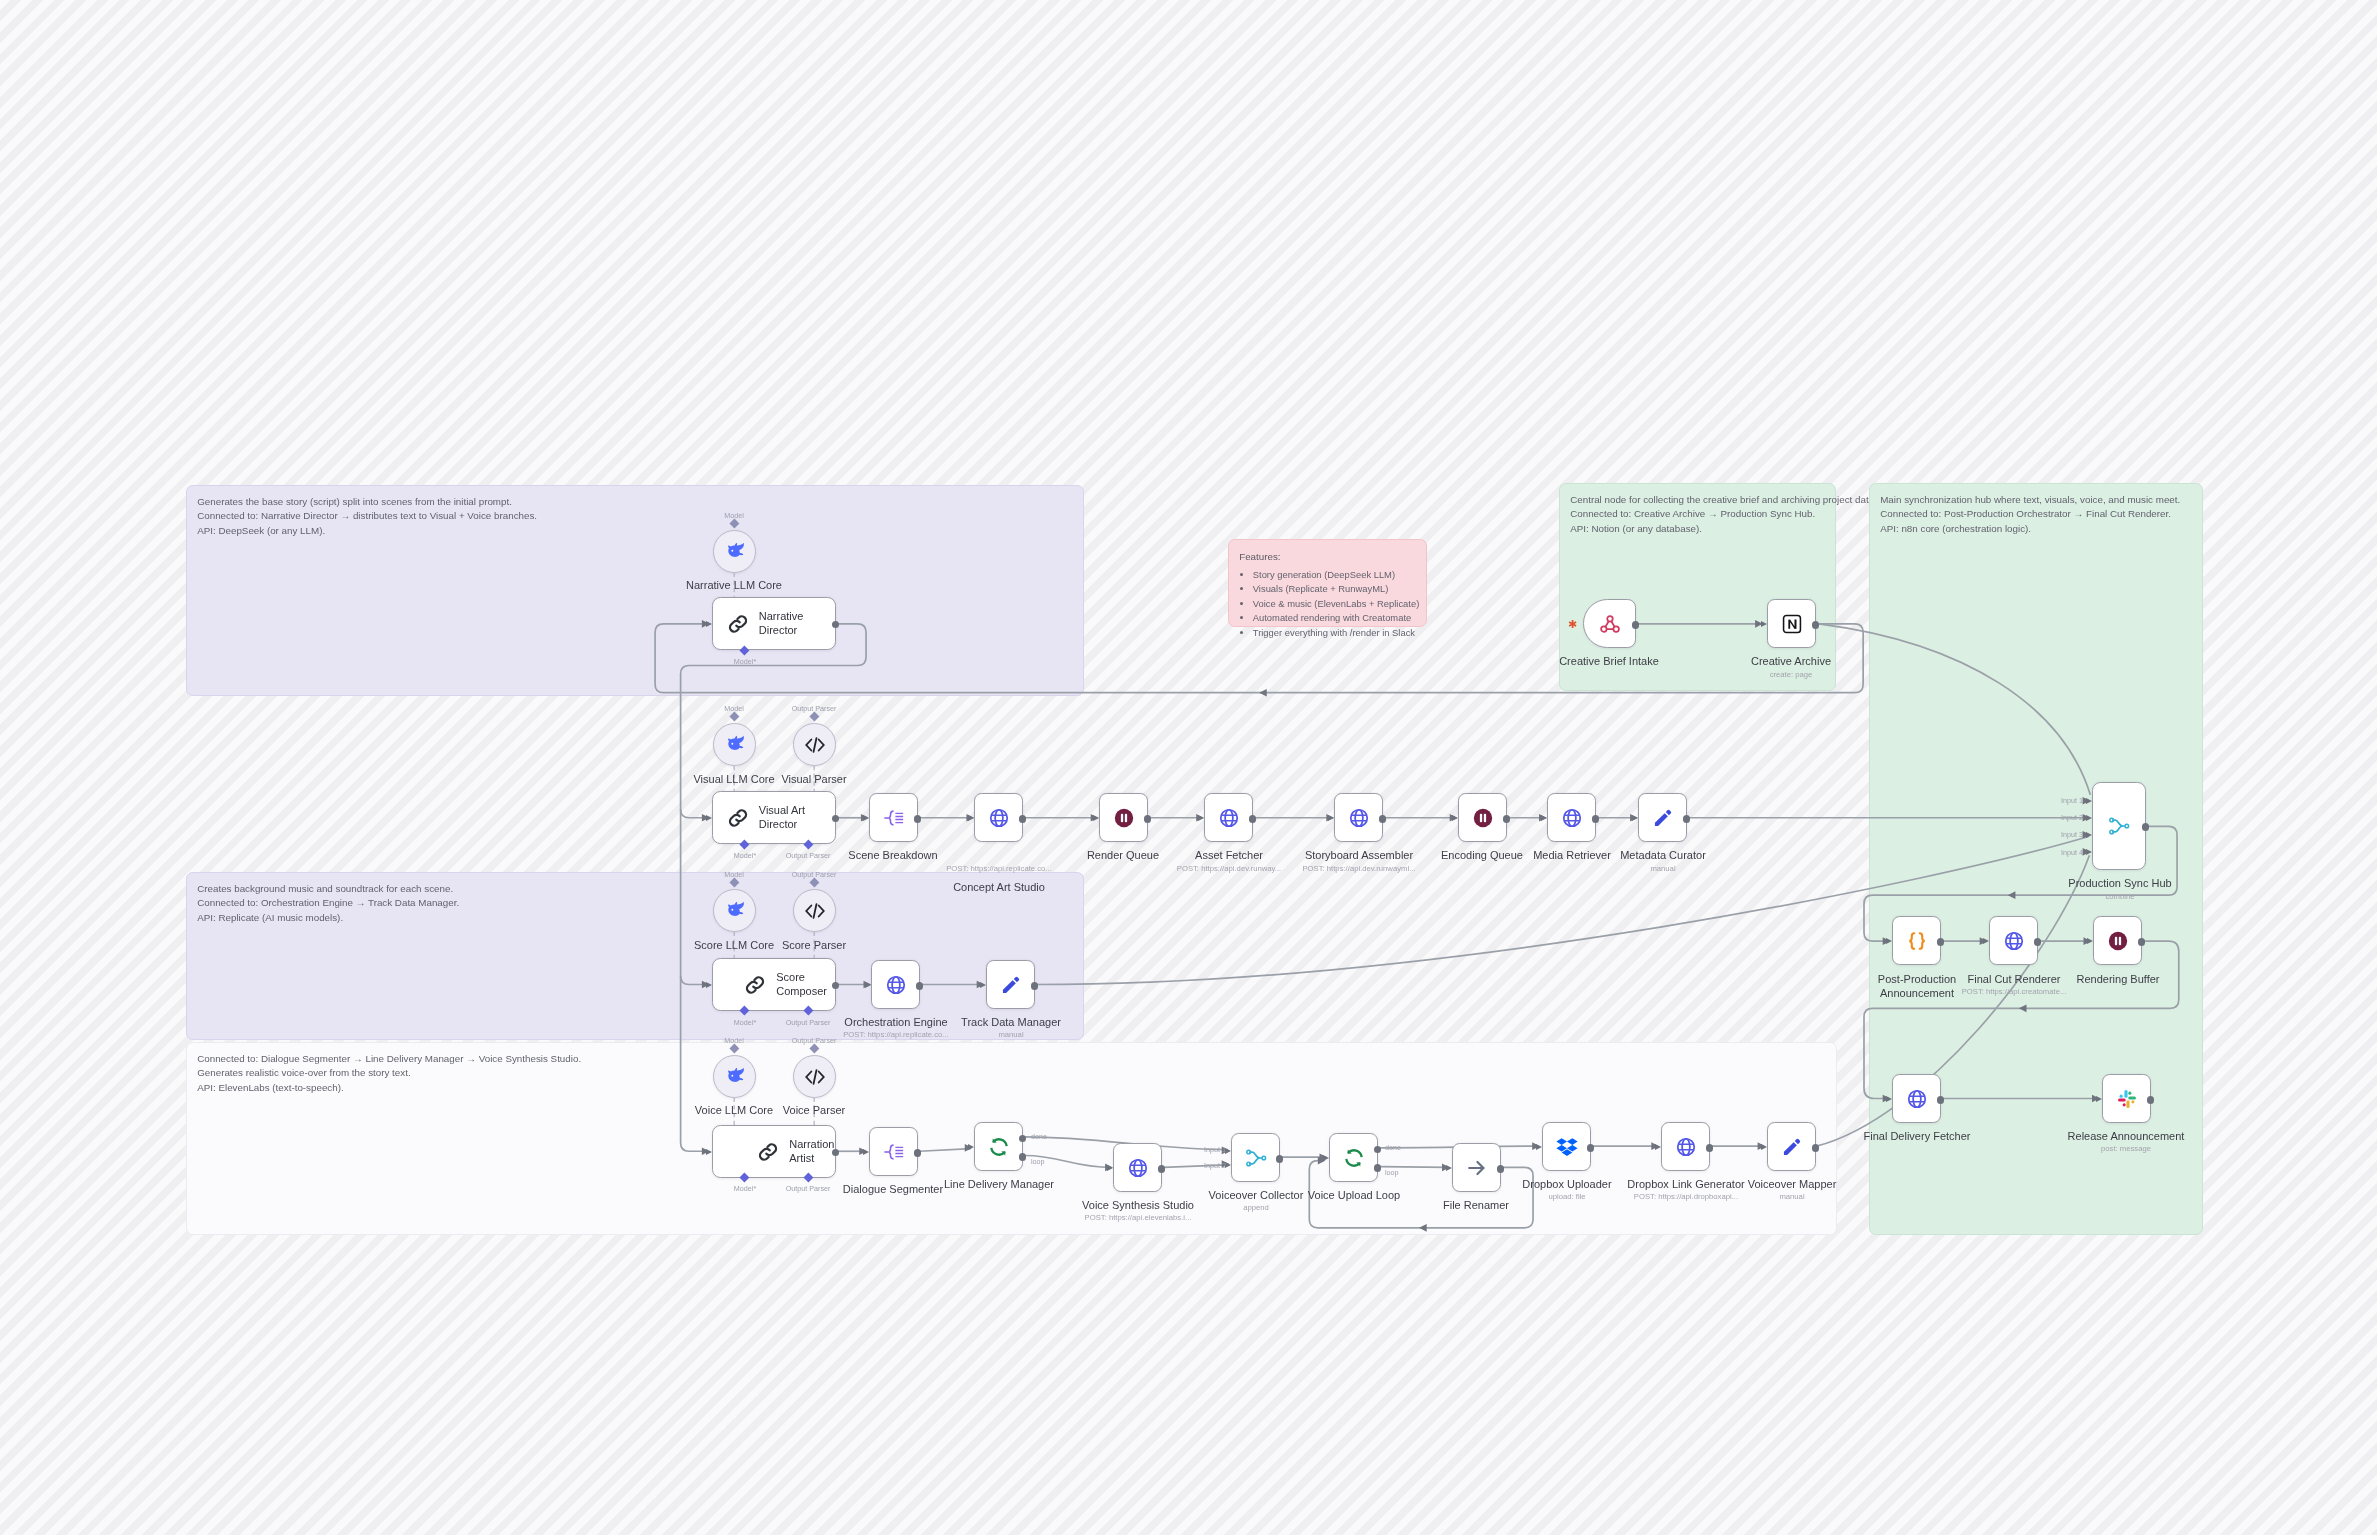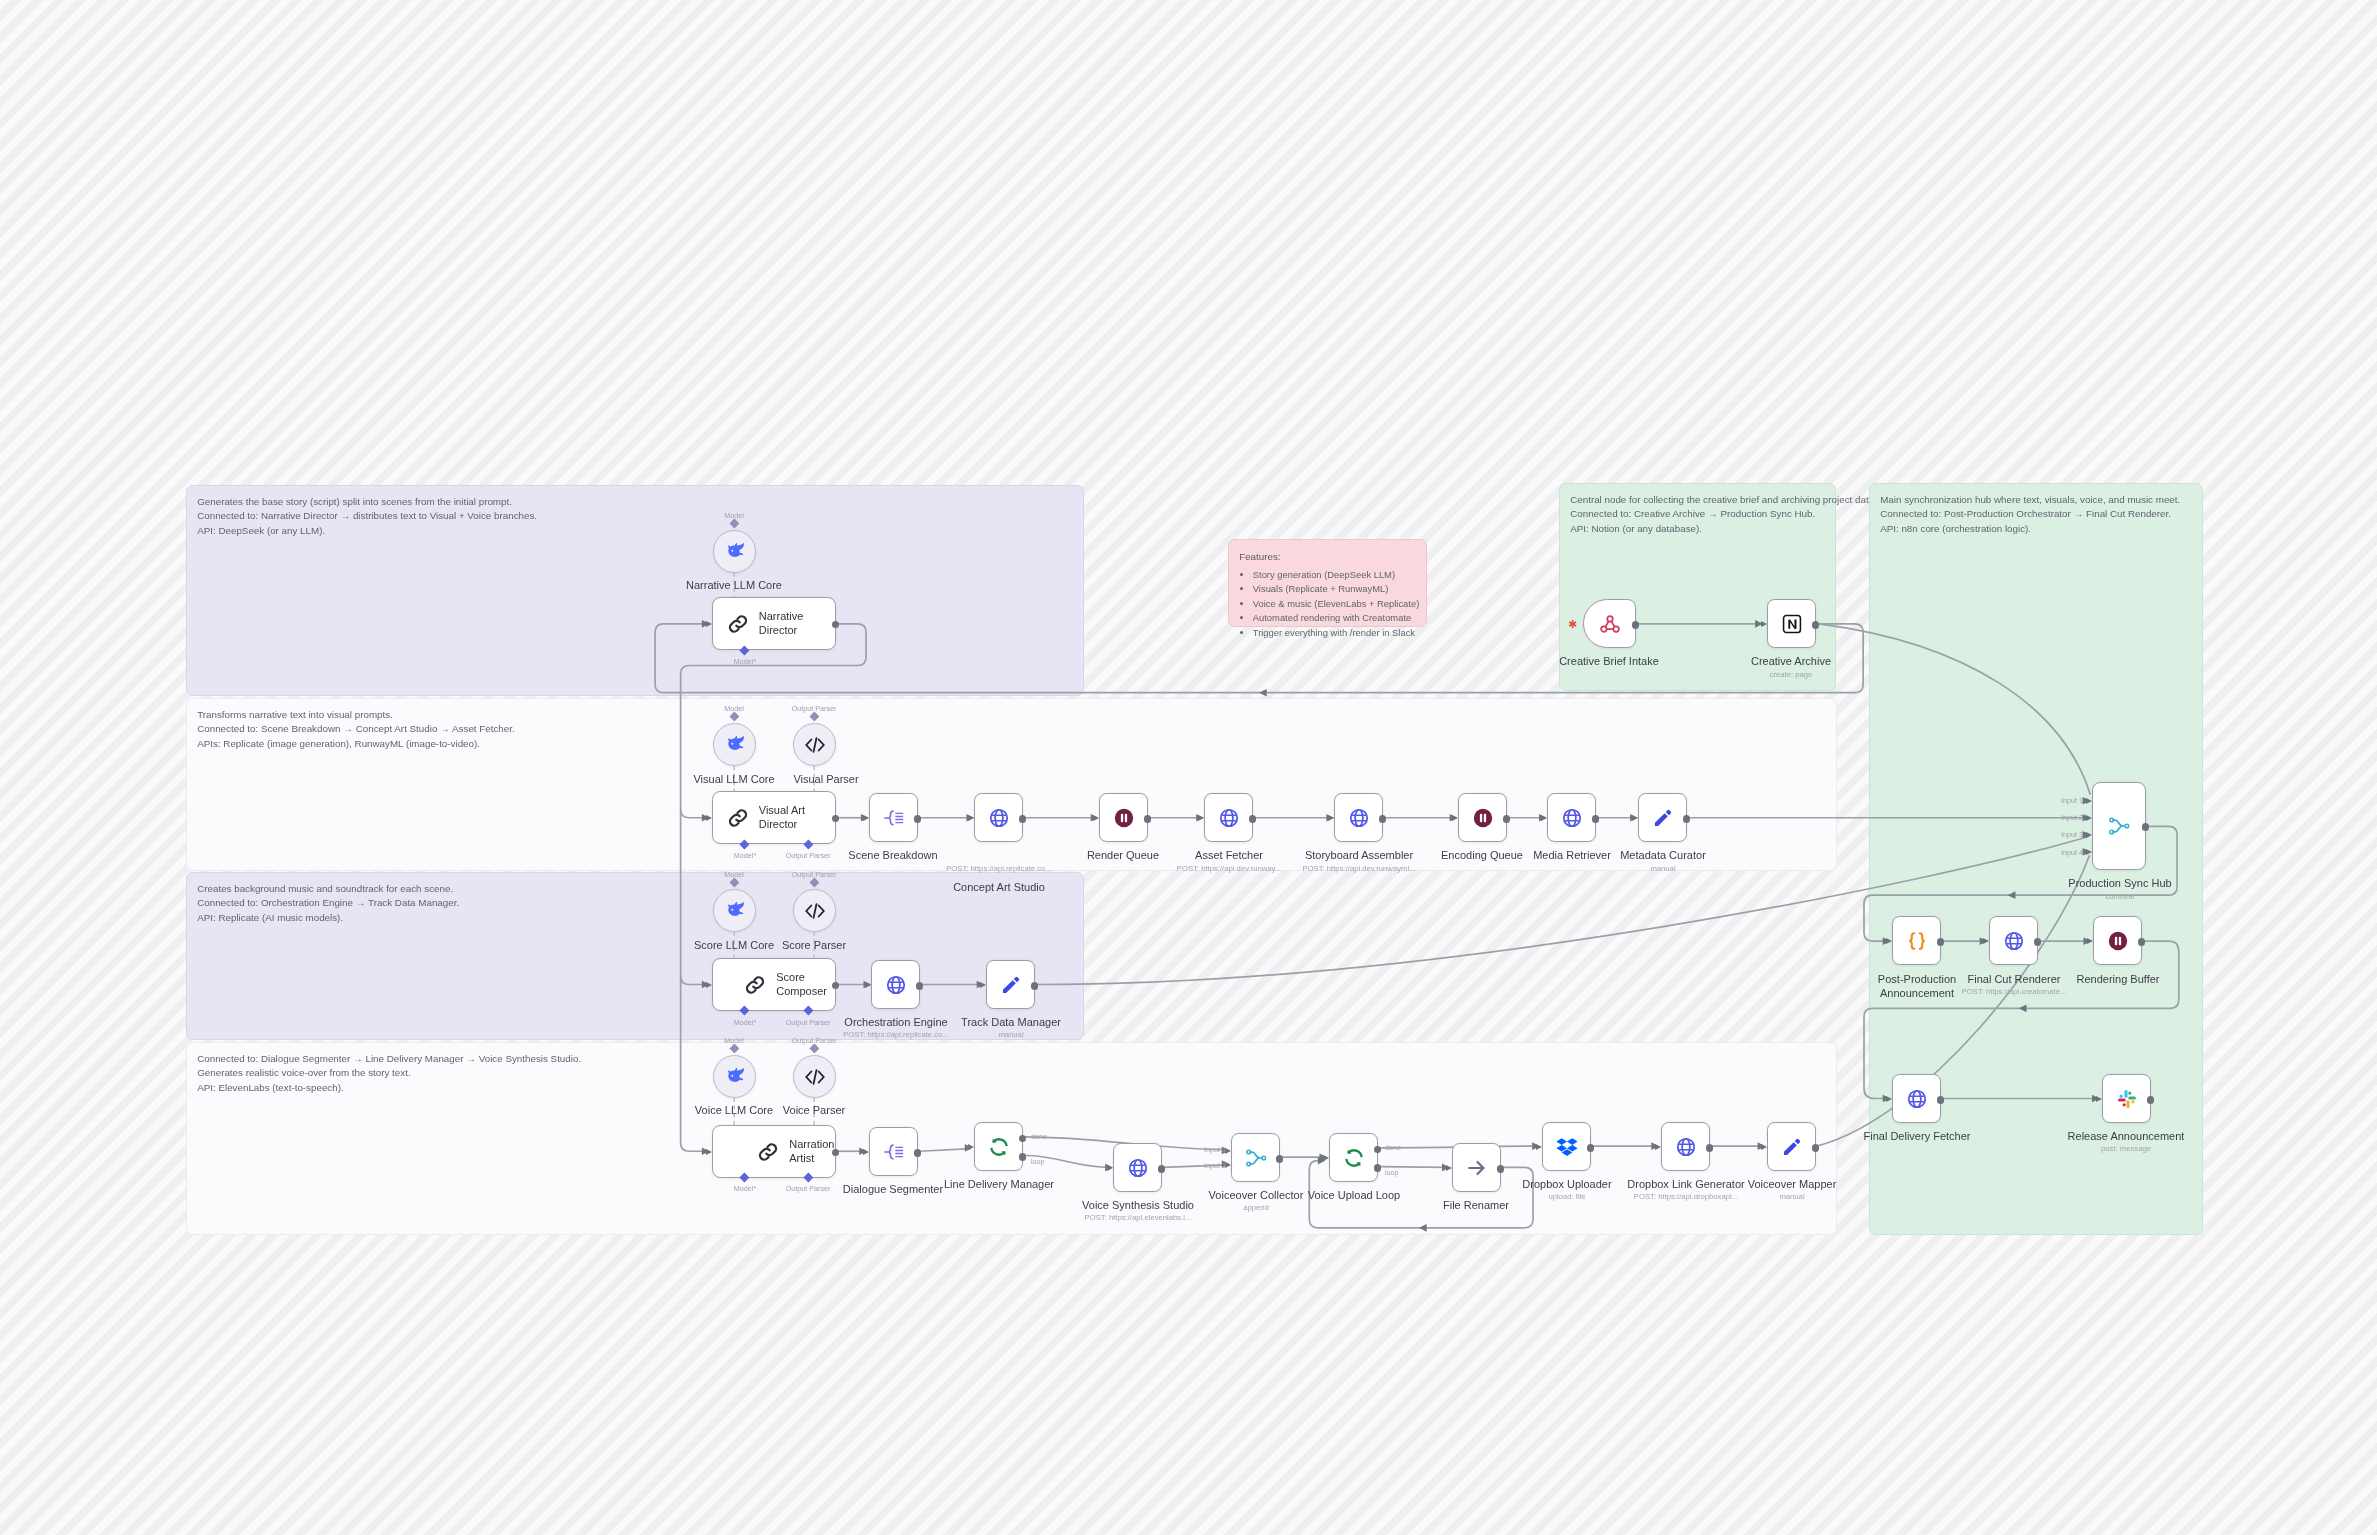--- a/index.html
+++ b/index.html
@@ -46,25 +46,20 @@
   .decoration{position:absolute;z-index:4;}
 </style>
 </head>
 <body>
 
 <div id="canvas">
     <div class="note purple" style="left: 186px; top: 485px; width: 898px; height: 211px;">
       <div class="nline">Generates the base story (script) split into scenes from the initial prompt.</div>
       <div class="nline">Connected to: Narrative Director → distributes text to Visual + Voice branches.</div>
       <div class="nline">API: DeepSeek (or any LLM).</div>
-    </div>
-    <div class="note white" style="left: 186px; top: 698px; width: 1651px; height: 173px;">
-      <div class="nline">Transforms narrative text into visual prompts.</div>
-      <div class="nline">Connected to: Scene Breakdown → Concept Art Studio → Asset Fetcher.</div>
-      <div class="nline">APIs: Replicate (image generation), RunwayML (image-to-video).</div>
     </div>
     <div class="note purple" style="left: 186px; top: 872px; width: 898px; height: 168px;">
       <div class="nline">Creates background music and soundtrack for each scene.</div>
       <div class="nline">Connected to: Orchestration Engine → Track Data Manager.</div>
       <div class="nline">API: Replicate (AI music models).</div>
     </div>
     <div class="note white" style="left: 186px; top: 1042px; width: 1651px; height: 193px;">
       <div class="nline">Connected to: Dialogue Segmenter → Line Delivery Manager → Voice Synthesis Studio.</div>
       <div class="nline">Generates realistic voice-over from the story text.</div>
       <div class="nline">API: ElevenLabs (text-to-speech).</div>
@@ -217,21 +212,21 @@
       <span style="display: flex; align-items: center;">
         <svg width="22" height="22" viewBox="0 0 24 24">
           <g fill="none" stroke="#23242b" stroke-width="2" stroke-linecap="round">
             <path d="M8 6l-5.5 6L8 18"></path>
             <path d="M16 6l5.5 6L16 18"></path>
             <path d="M13.6 4.5l-3.2 15"></path>
           </g>
         </svg>
       </span>
     </div>
-    <div class="nlabel" style="left: 814px; top: 773px; margin-left: 12px;">
+    <div class="nlabel" style="left: 814px; top: 773px;">
       <div>Visual Parser</div>
     </div>
     <div class="diamond" style="left: 811px; top: 713px;"></div>
     <div class="node rect" style="left: 712px; top: 791px; width: 124px; height: 53px;">
       <span style="display: flex; align-items: center;">
         <svg width="22" height="22" viewBox="0 0 24 24">
           <g fill="none" stroke="#2f3138" stroke-width="2.5" stroke-linecap="round">
             <path d="M10.2 13.8a4.6 4.6 0 0 0 6.5.4l2.8-2.8a4.6 4.6 0 0 0-6.5-6.5l-1.6 1.6"></path>
             <path d="M13.8 10.2a4.6 4.6 0 0 0-6.5-.4l-2.8 2.8a4.6 4.6 0 0 0 6.5 6.5l1.6-1.6"></path>
           </g>

